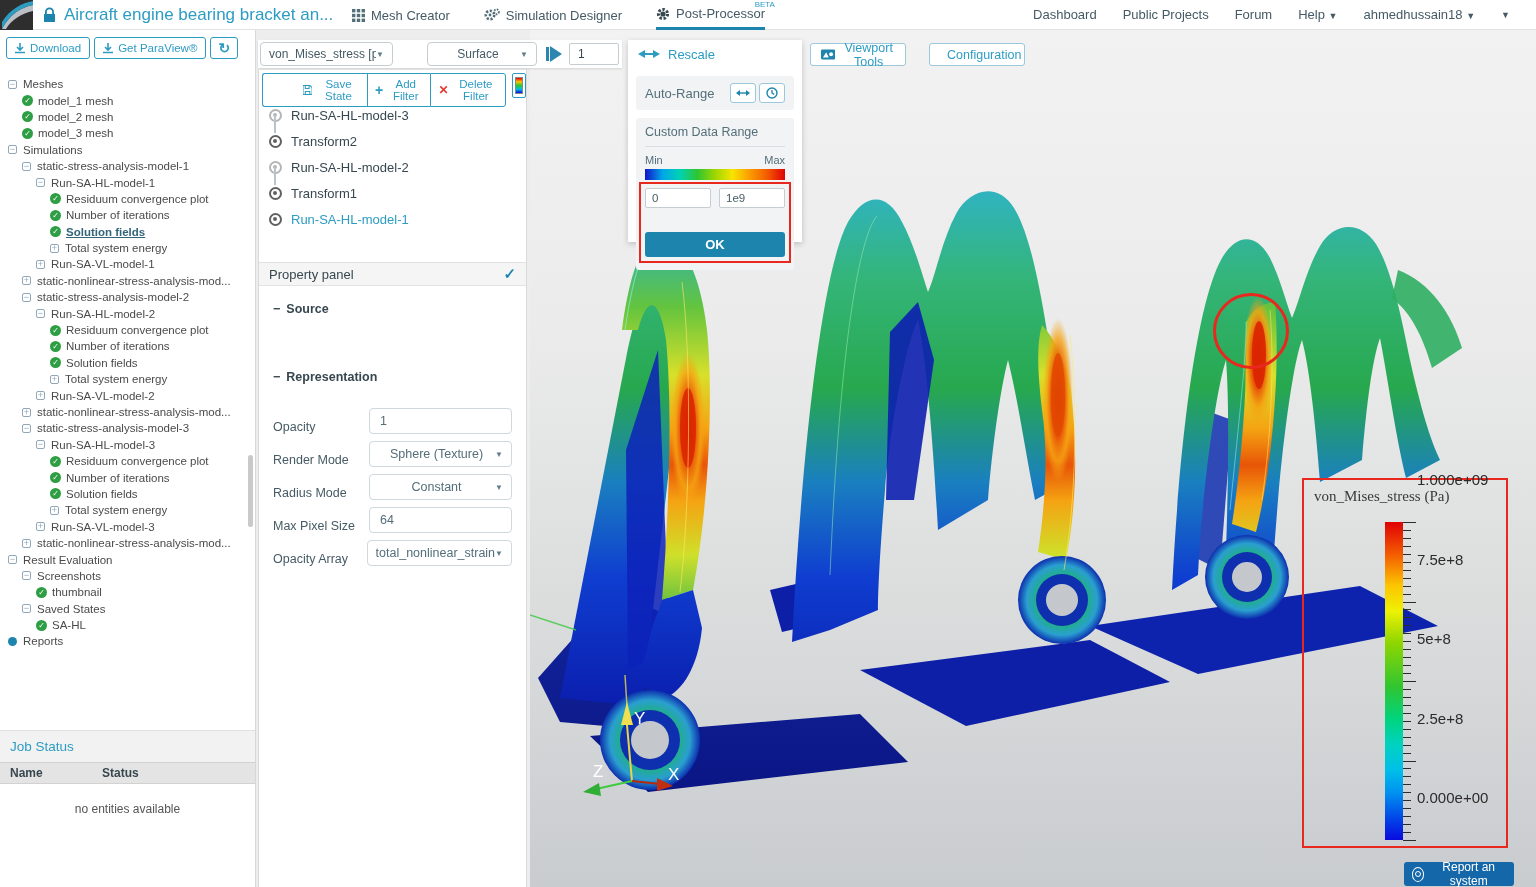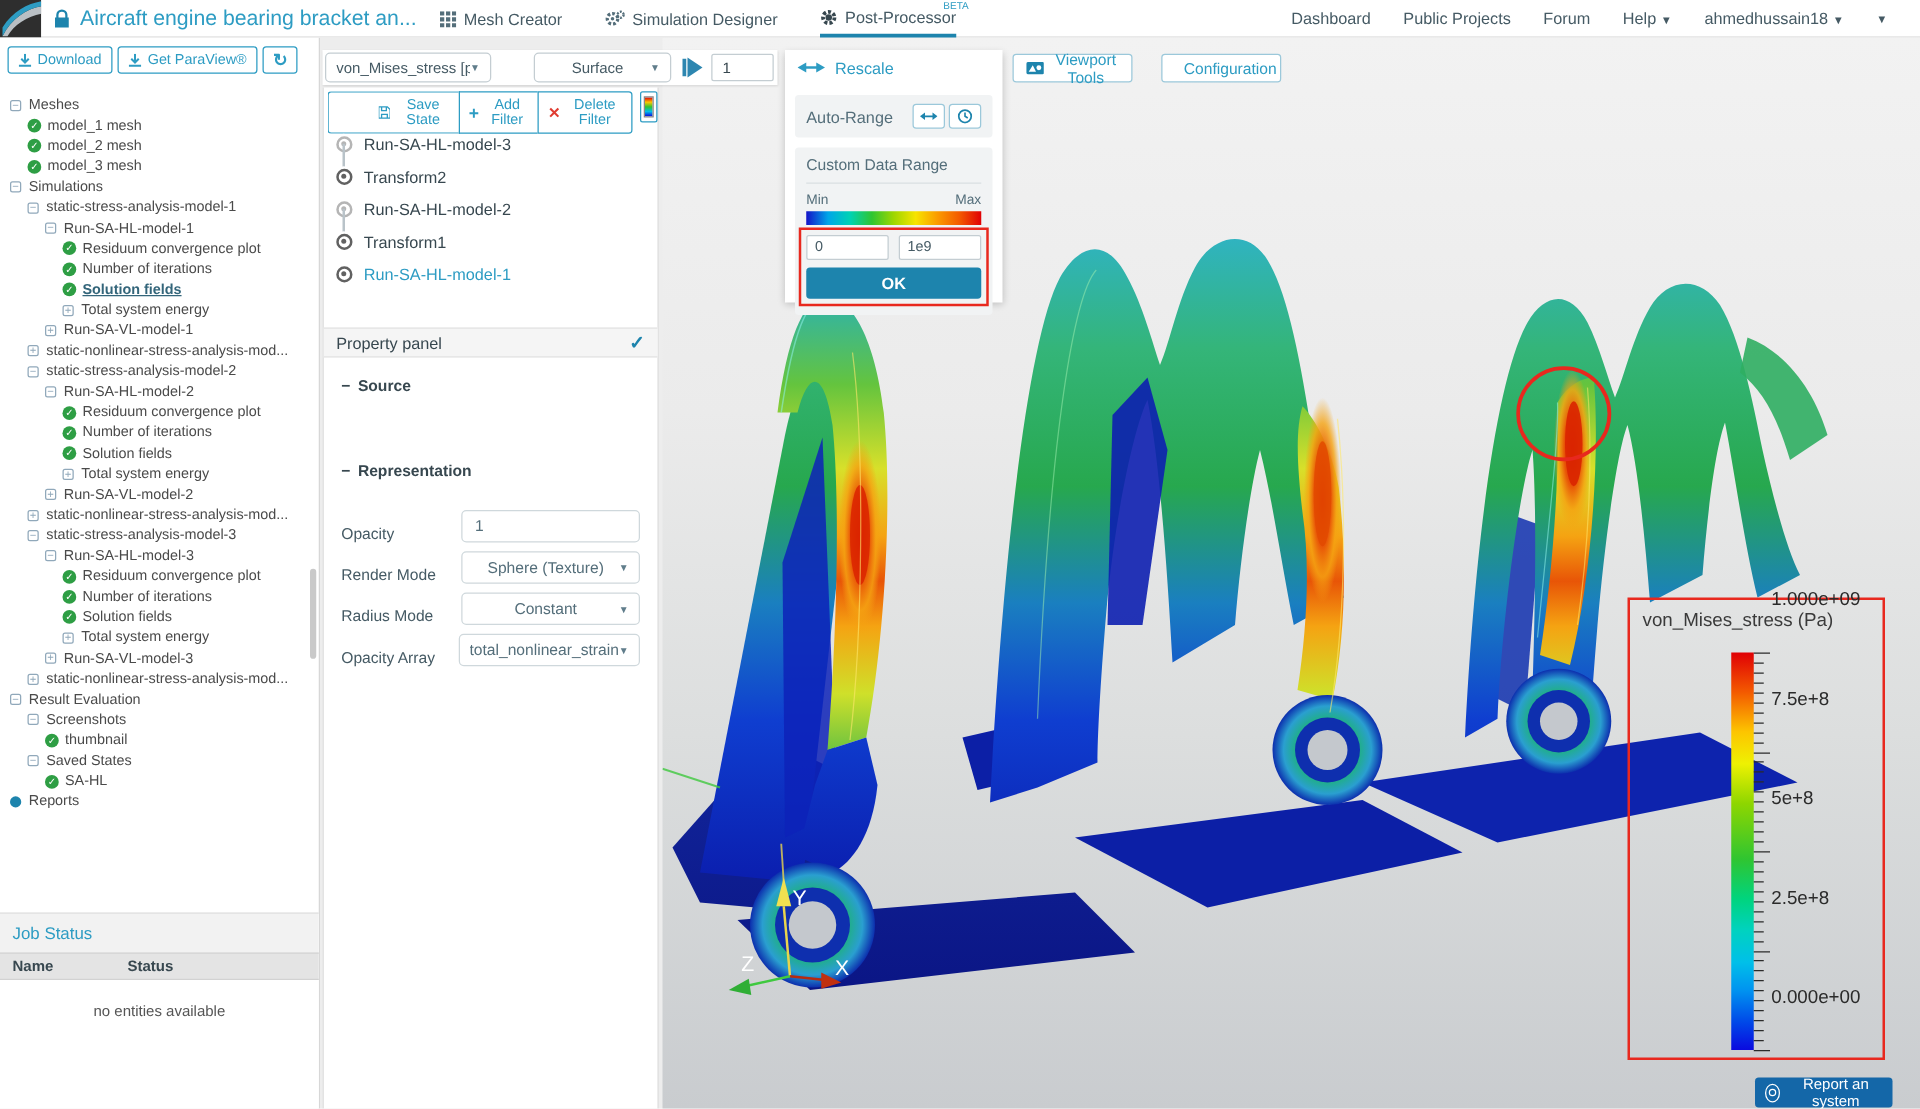--- a/index.html
+++ b/index.html
@@ -90,29 +90,29 @@
   .ar-row { display:flex; align-items:center; }
   .ar-lab { font-size:13px; color:#546e7a; }
   .ar-btns { margin-left:auto; display:flex; gap:3px; }
   .mini-btn { width:26px; height:20px; background:#fff; border:1px solid #9bc8da; border-radius:3px; display:flex; align-items:center; justify-content:center; cursor:pointer; color:#1d84ad; }
   .cdr-title { font-size:12.5px; color:#546e7a; padding-bottom:7px; border-bottom:1px solid #d9dfe1; }
   .mm-row { display:flex; justify-content:space-between; font-size:11px; color:#546e7a; margin-top:7px; }
   .grad-bar { height:11px; margin-top:3px; background:linear-gradient(90deg,#1313c8,#00a6e8,#00d2b4,#2fc531,#9ed600,#f7e400,#fb9b00,#f35a00,#e00005); }
   .annotated { border:2px solid #e8281e; padding:4px; margin:2px -6px 0 -6px; }
   .rng-inputs { display:flex; gap:8px; }
   .rng-inputs input { flex:1; width:60px; height:20px; border:1px solid #c4cdd2; border-radius:2px; font-size:11.5px; color:#455a64; padding:0 6px; font-family:inherit; }
-  .ok-btn { width:100%; margin-top:6px; height:25px; background:#1d84ad; border:none; border-radius:3px; color:#fff; font-weight:bold; font-size:13px; cursor:pointer; font-family:inherit; }
+  .ok-btn { width:100%; margin-top:24px; height:25px; background:#1d84ad; border:none; border-radius:3px; color:#fff; font-weight:bold; font-size:13px; cursor:pointer; font-family:inherit; }
 
   .vp-btn { position:absolute; top:43px; height:23px; display:flex; align-items:center; gap:7px; background:#fff; border:1px solid #9bc8da; border-radius:3px; color:#2d9cc3; font-size:12.5px; padding:0 10px; cursor:pointer; font-family:inherit; z-index:20; }
   .vpt { left:810px; width:96px; }
   .cfg { left:929px; width:96px; }
 
   
   .legend { position:absolute; left:1302px; top:478px; width:206px; height:370px; border:2px solid #e8281e; z-index:15; }
-  .legend-title { position:absolute; left:10px; top:8px; font-size:15px; color:#3a3a3a; }
+  .legend-title { position:absolute; left:10px; top:8px; font-size:15px; color:#3a3a3a;font-family:Liberation Serif, serif; }
   .legend-bar { position:absolute; left:81px; top:42px; width:18px; height:318px; background:linear-gradient(180deg,#e00005 0%,#f35a00 10%,#fdc500 20%,#eef102 28%,#8ed600 38%,#2fc531 52%,#00d47e 62%,#00d2c0 70%,#00bfe9 78%,#0093f0 85%,#0048e8 93%,#0a0adf 100%); }
   .legend-ticks { position:absolute; left:99px; top:42px; width:20px; height:318px; }
   .ltick { position:absolute; left:0; height:1px; background:#2b2b2b; }
   .llab { position:absolute; left:113px; font-size:15px; color:#2b2b2b; white-space:nowrap; }
 
   .red-circle { position:absolute; left:1213px; top:293px; width:76px; height:76px; border:3px solid #e8281e; border-radius:50%; z-index:15; }
 
   .report-btn { position:absolute; left:1404px; top:862px; width:110px; height:24px; background:#1467a8; border:none; border-radius:3px; color:#fff; font-size:12px; display:flex; align-items:center; gap:7px; padding:0 8px; cursor:pointer; font-family:inherit; z-index:20; }
   .cam-ico { width:15px; height:15px; border-radius:50%; border:1.5px solid #fff; display:flex; align-items:center; justify-content:center; }
   .cam-ico i { width:6px; height:6px; border:1.5px solid #fff; border-radius:50%; display:block; }
@@ -431,20 +431,24 @@
             </div>
           </div>
           <div class="f-row">
             <label>Radius Mode</label>
             <div class="ctrl">
               <div class="selbox">
                 <span class="v">Constant</span>
                 <span class="car">▼</span>
               </div>
             </div>
+          </div>
+          <div class="f-row">
+            <label>Max Pixel Size</label>
+            <div class="ctrl"><input class="tinput" value="64" style=""></div>
           </div>
           <div class="f-row">
             <label>Opacity Array</label>
             <div class="ctrl">
               <div class="selbox">
                 <span class="v">total_nonlinear_strain</span>
                 <span class="car">▼</span>
               </div>
             </div>
           </div>

